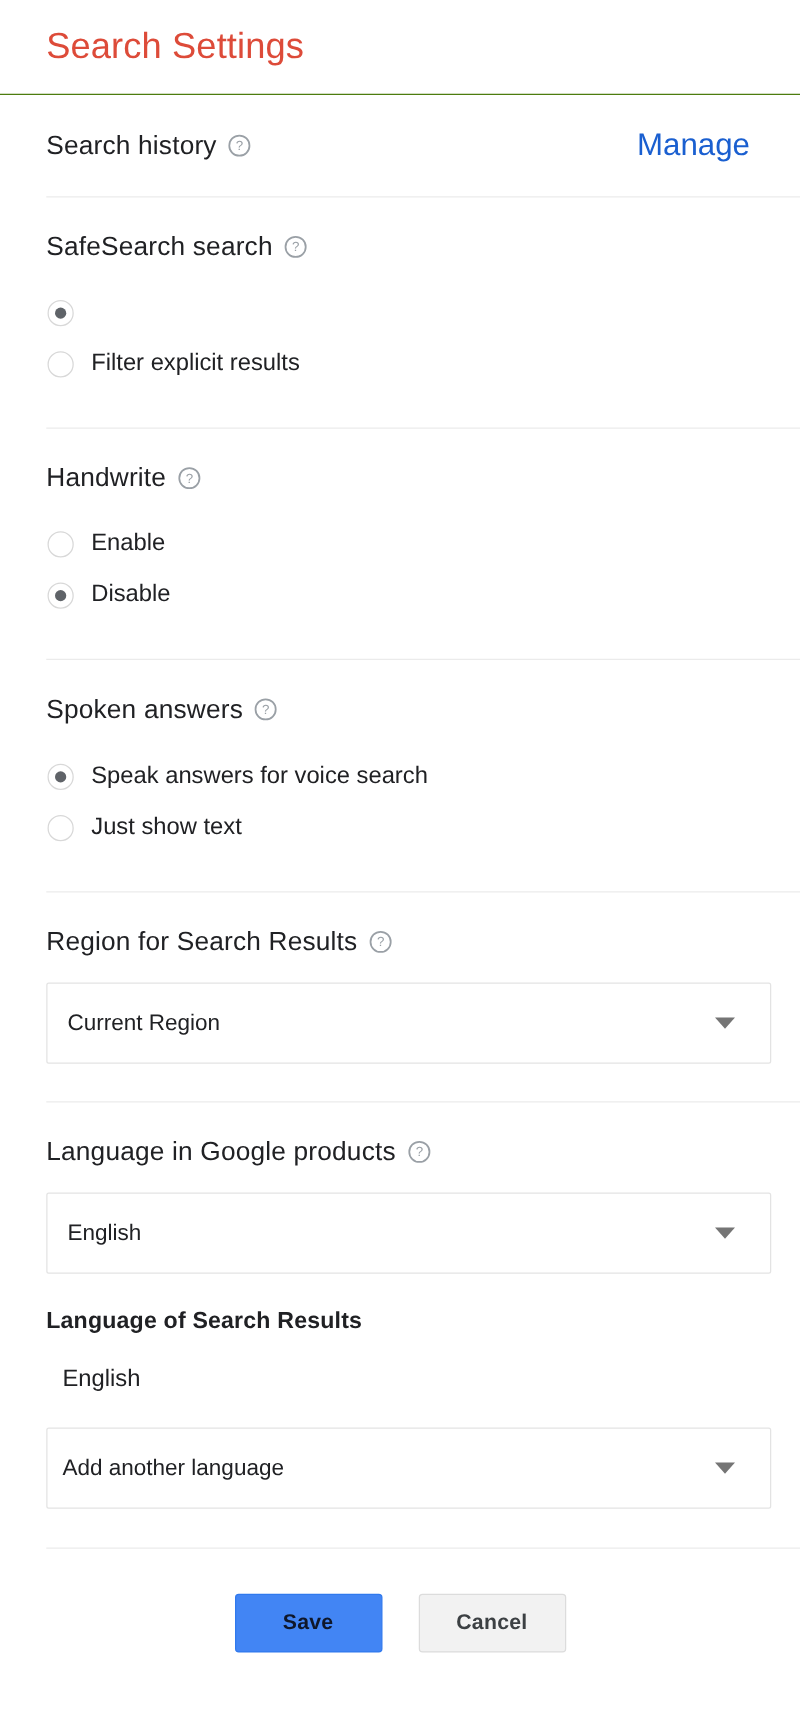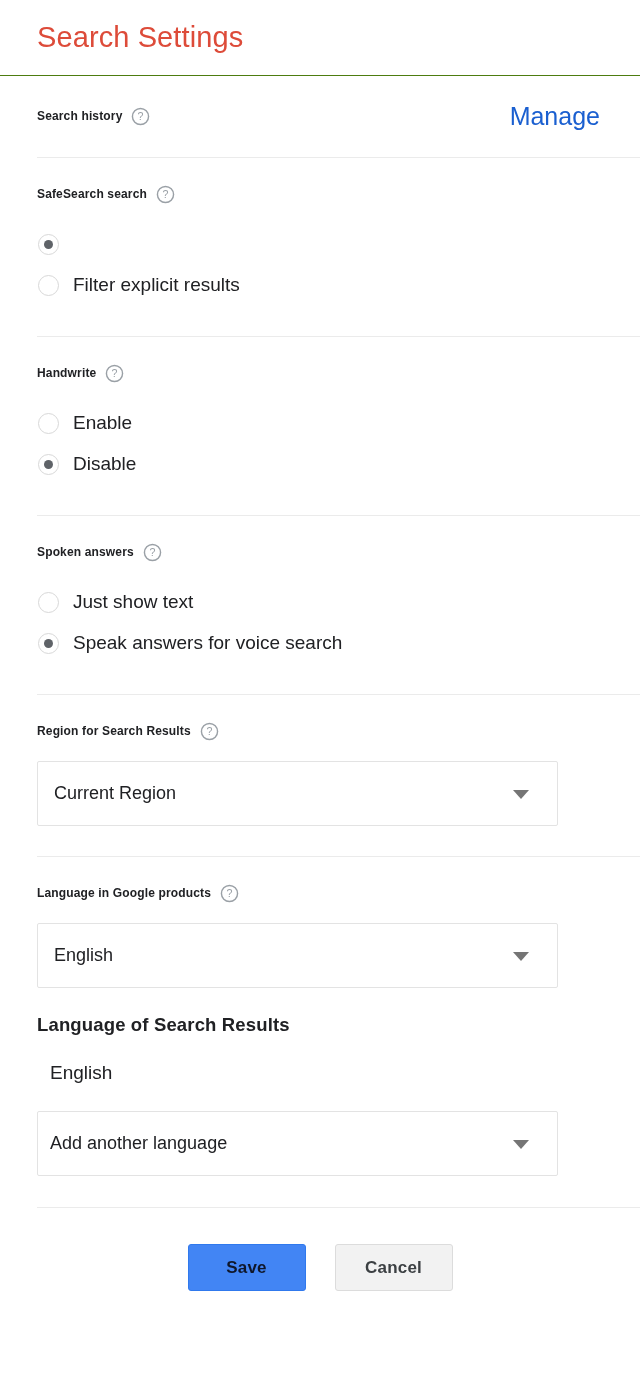--- a/index.html
+++ b/index.html
@@ -47,22 +47,22 @@
     background: #ebebeb;
     margin-left: 37px;
   }
 
   .section-head {
     display: flex;
     align-items: center;
     gap: 9px;
   }
   .section-title {
-    font-size: 12px;
-    font-weight: bold;
+    font-size: 21px;
+    font-weight: normal;
     color: #202124;
     letter-spacing: 0.15px;
     line-height: 1.2;
   }
 
   
   .help-icon {
     width: 19px;
     height: 19px;
     flex: 0 0 19px;
@@ -118,21 +118,21 @@
   .radio-label {
     font-size: 19px;
     color: #202124;
     line-height: 1.2;
   }
 
   
   .select {
     position: relative;
     margin-top: 20px;
-    width: 521px;
+    width: 580px;
     height: 65px;
     border: 1px solid #e3e3e3;
     border-radius: 2px;
     background: #fff;
     display: flex;
     align-items: center;
     padding-left: 16px;
     cursor: pointer;
   }
   .select-value {
@@ -264,26 +264,26 @@
   <div class="section" style="padding-top:27px;padding-bottom:30px;">
     <div class="section-head">
       <span class="section-title">Spoken answers</span>
       <svg class="help-icon" viewBox="0 0 24 24">
         <circle cx="12" cy="12" r="10.2" fill="none" stroke="#9aa0a6" stroke-width="1.8"></circle>
         <text x="12" y="16.6" text-anchor="middle" font-family="Liberation Sans, sans-serif" font-size="13.5" fill="#9aa0a6">?</text>
       </svg>
     </div>
     <div class="radio-group">
       <div class="radio-row">
+        <span class="radio checked"></span>
+        <span class="radio-label">Speak answers for voice search</span>
+      </div>
+      <div class="radio-row">
         <span class="radio"></span>
         <span class="radio-label">Just show text</span>
-      </div>
-      <div class="radio-row">
-        <span class="radio checked"></span>
-        <span class="radio-label">Speak answers for voice search</span>
       </div>
     </div>
   </div>
   <div class="divider"></div>
 
   <div class="section" style="padding-top:27px;padding-bottom:30px;">
     <div class="section-head">
       <span class="section-title">Region for Search Results</span>
       <svg class="help-icon" viewBox="0 0 24 24">
         <circle cx="12" cy="12" r="10.2" fill="none" stroke="#9aa0a6" stroke-width="1.8"></circle>

